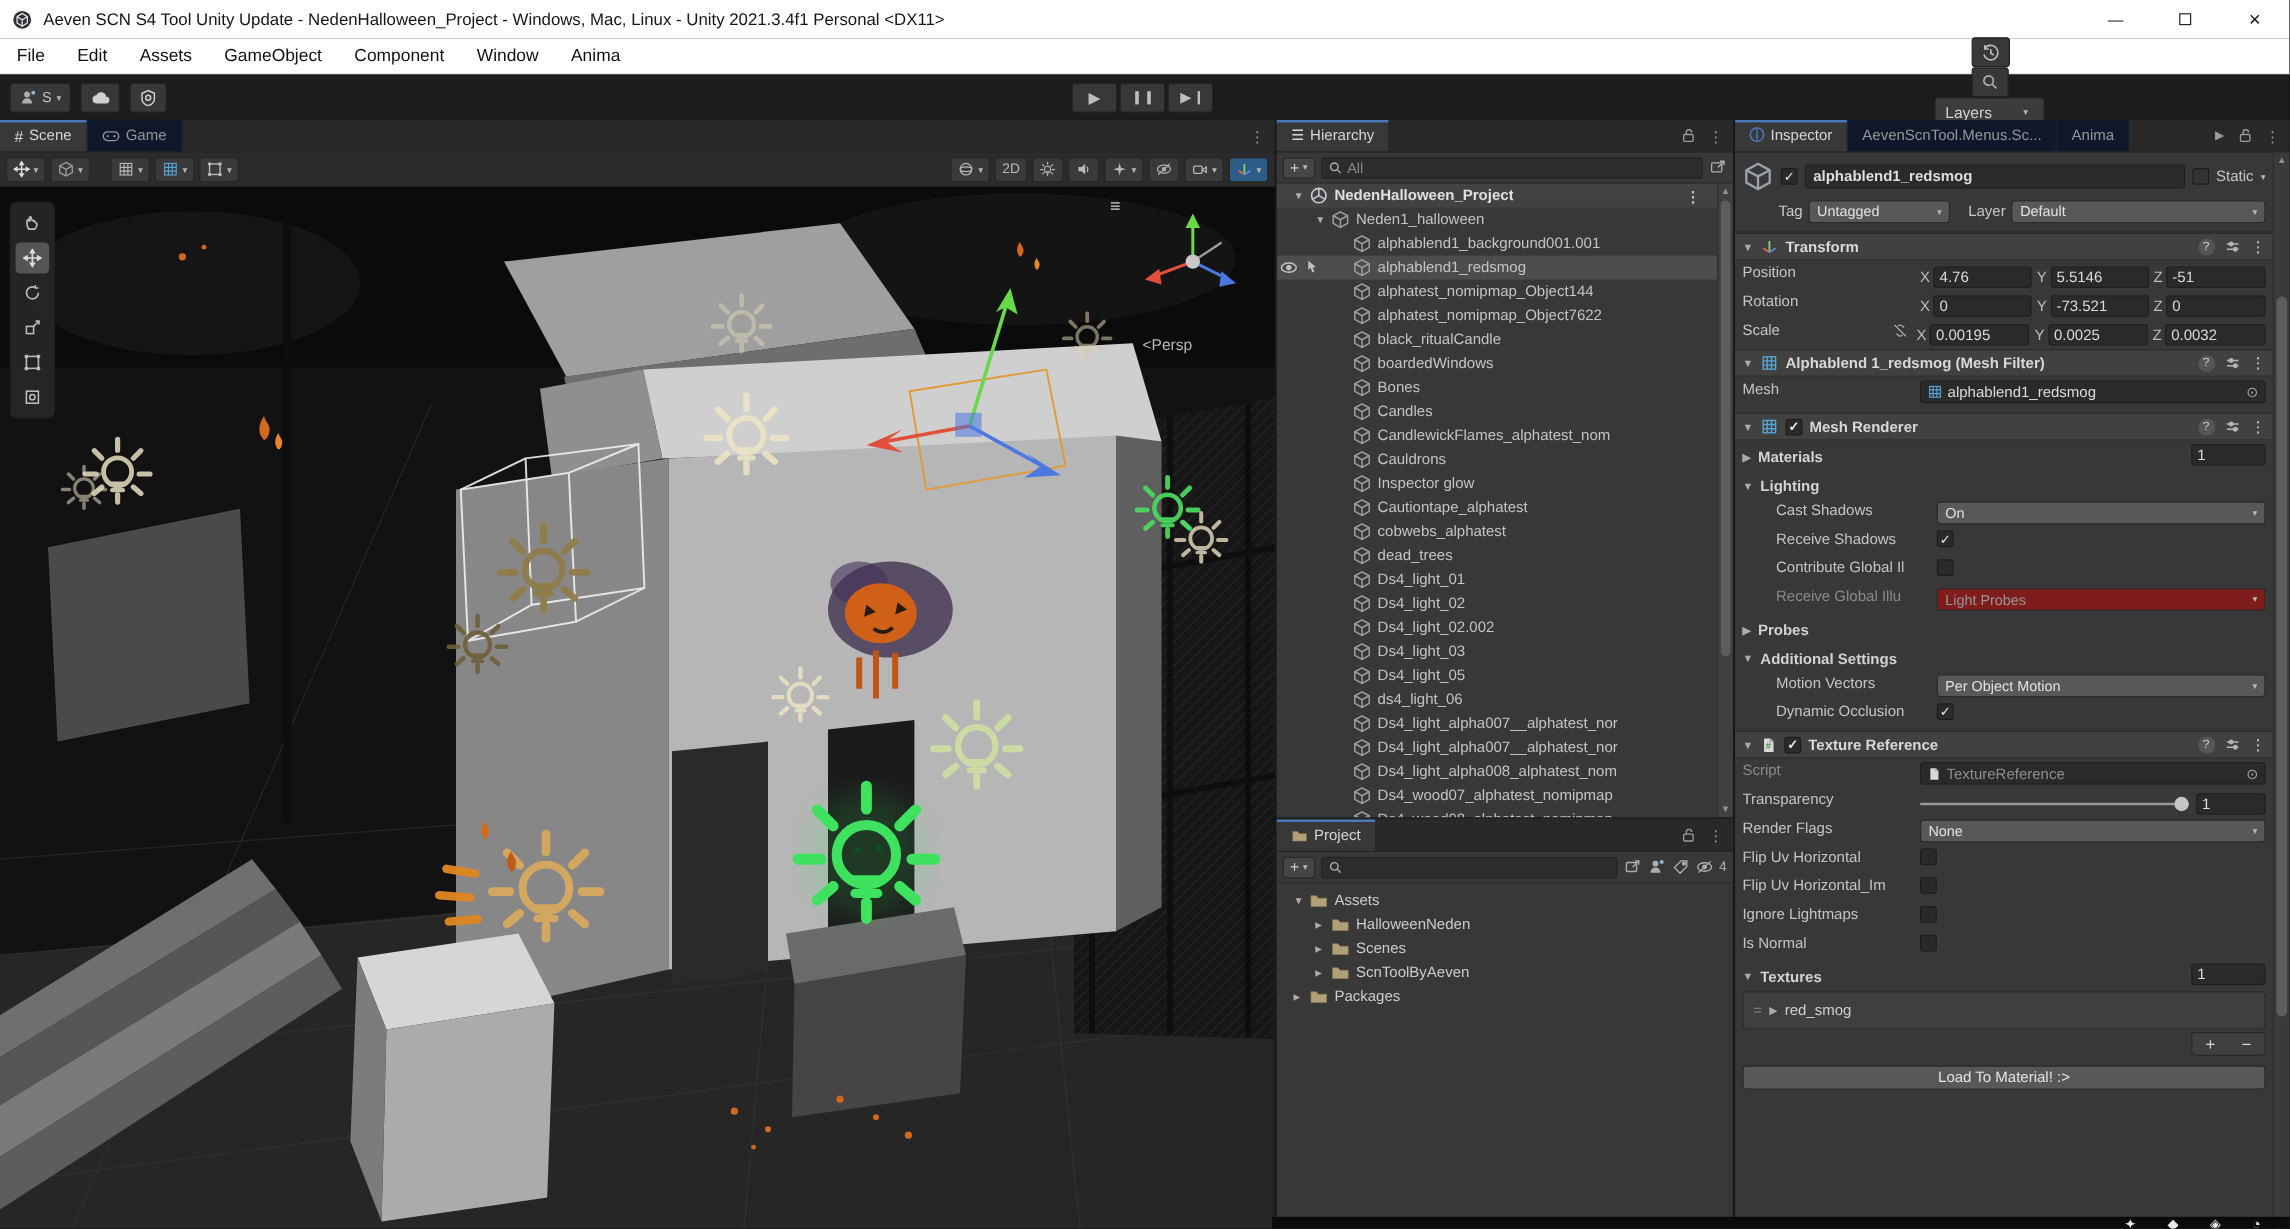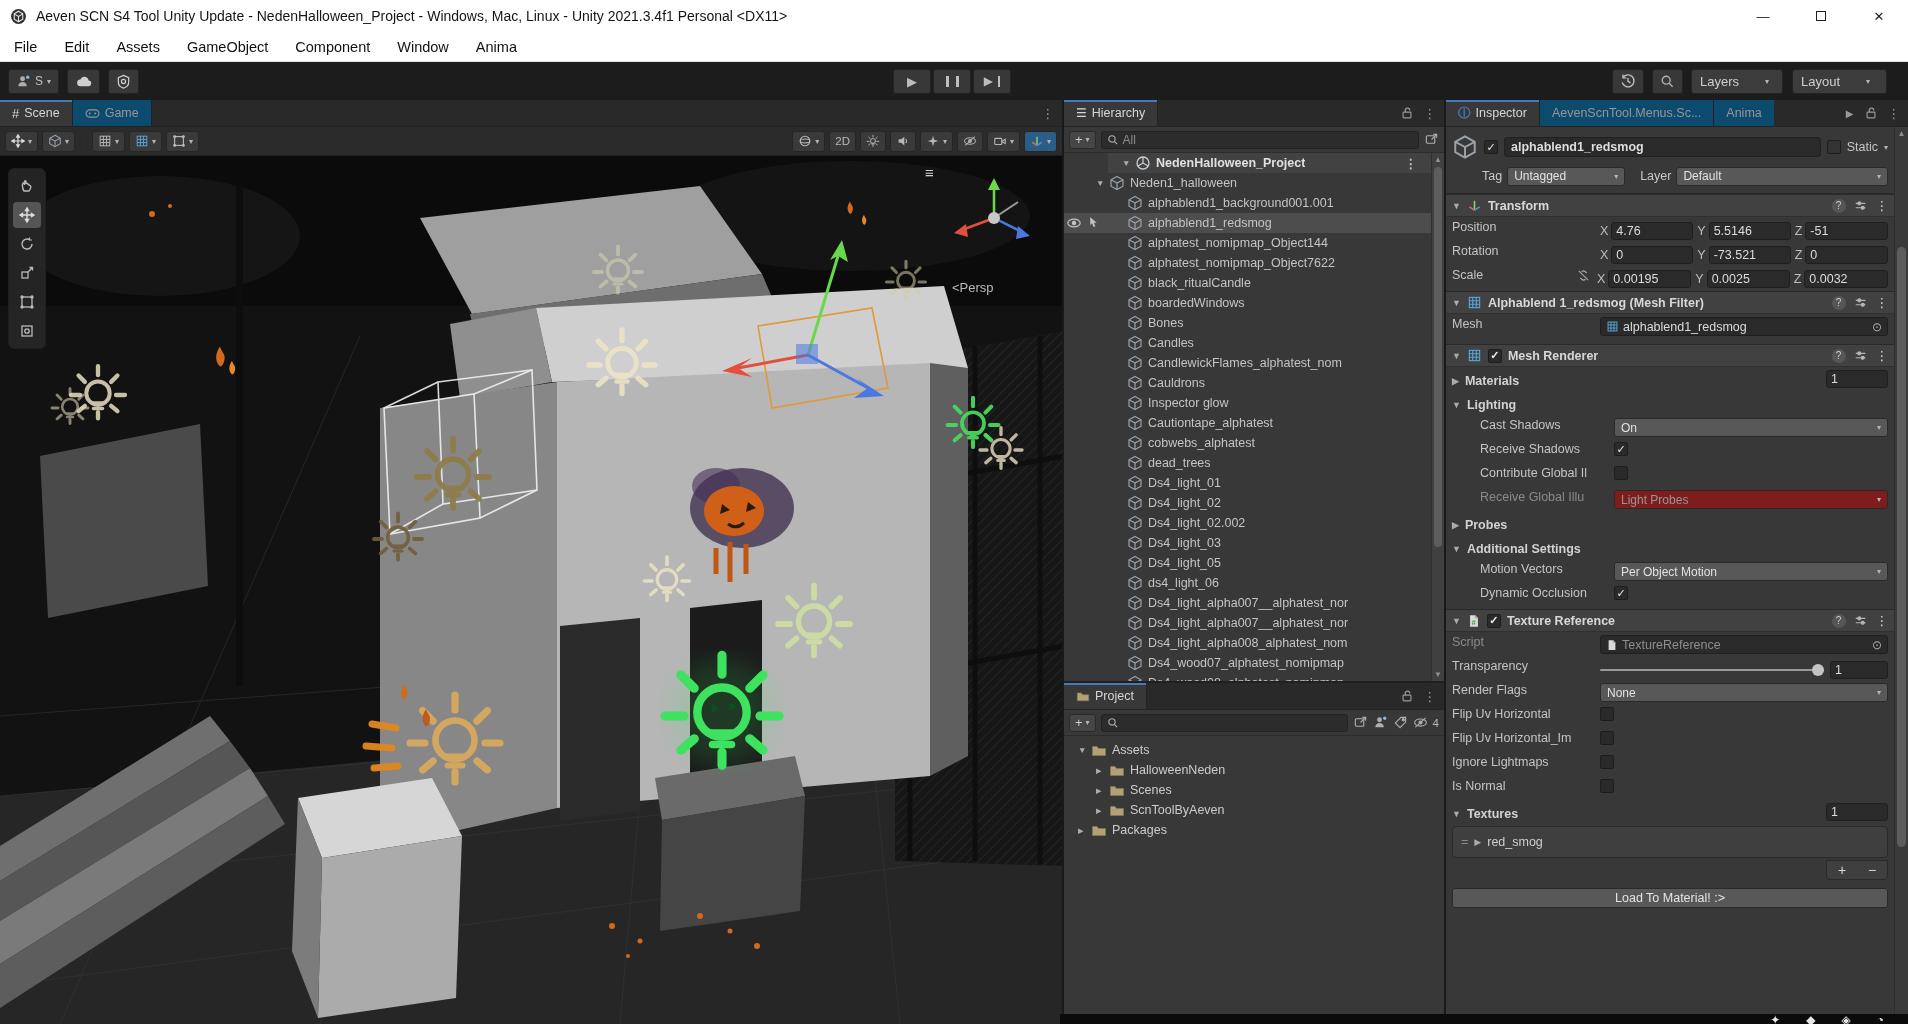--- a/index.html
+++ b/index.html
@@ -18,28 +18,28 @@
 
   
   .toolbar { height:38px; background:#1c1c1c; display:flex; align-items:center; padding:0 8px; flex:0 0 auto; position:relative; }
   .tbtn { background:#383838; border:1px solid #232323; border-radius:3px; height:25px; display:flex; align-items:center; justify-content:center; color:#c0c0c0; padding:0 7px; margin-right:8px; font-size:12px; gap:4px; }
   .tbtn svg { display:block; }
   .caret { font-size:8px; color:#b5b5b5; }
   .play-group { position:absolute; left:893px; display:flex; }
   .play-group .tbtn { width:38px; margin-right:2px; padding:0; }
   .pausebars i { display:inline-block; width:3px; height:11px; background:#bdbdbd; margin:0 1.5px; }
   .step-bar { display:inline-block; width:2.5px; height:11px; background:#bdbdbd; margin-left:1px; }
-  .tb-right { position:absolute; left:1612px; display:flex; align-items:center; }
+  .tb-right { position:absolute; left:1612px; display:flex; align-items:center;flex-direction:column; }
   .dd { background:#3c3c3c; border:1px solid #232323; border-radius:3px; height:25px; display:flex; align-items:center; color:#cfcfcf; padding:0 8px; margin-right:9px; font-size:13px; }
   .dd .lbl { margin-right:26px; }
 
   
   .main { flex:1; display:flex; min-height:0; }
   .panel-tabs { height:27px; background:#292929; display:flex; align-items:stretch; border-bottom:1px solid #232323; flex:0 0 auto; position:relative; }
-  .ptab { display:flex; align-items:center; gap:5px; padding:0 12px; color:#969696; font-size:12.5px; background:#0c4a6e; border-right:1px solid #232323; position:relative; }
+  .ptab { display:flex; align-items:center; gap:5px; padding:0 12px; color:#969696; font-size:12.5px; background:#0f172a; border-right:1px solid #232323; position:relative; }
   .ptab.active { background:#383838; color:#d6d6d6; }
   .ptab.active::before { content:""; position:absolute; top:0; left:0; right:0; height:2px; background:#4a79bb; }
   .ptab-tools { margin-left:auto; display:flex; align-items:center; gap:10px; padding-right:8px; color:#9a9a9a; }
 
   
   .scene-col { width:1064px; flex:0 0 auto; display:flex; flex-direction:column; border-right:2px solid #191919; background:#2d2d2d; }
   .scene-toolbar { height:29px; background:#2b2b2b; border-bottom:1px solid #202020; display:flex; align-items:center; padding:0 5px; gap:4px; flex:0 0 auto; }
   .stbtn { background:#3a3a3a; border:1px solid #262626; border-radius:3px; height:21px; min-width:26px; padding:0 5px; display:flex; align-items:center; justify-content:center; gap:3px; color:#b8b8b8; font-size:11.5px; }
   .stbtn.blue { background:#2c5d87; color:#dfe8f2; }
   .st-right { margin-left:auto; display:flex; gap:4px; align-items:center; }
@@ -59,21 +59,21 @@
   .searchbox { flex:1; height:18px; background:#2c2c2c; border:1px solid #232323; border-radius:3px; display:flex; align-items:center; padding:0 5px; gap:4px; color:#8a8a8a; font-size:12px; }
   .hlist { position:relative; flex:1; overflow:hidden; }
   .hscroll { position:absolute; top:0; right:0; bottom:0; width:13px; background:#404040; border-left:1px solid #303030; }
   .hscroll .thumb { position:absolute; left:2px; right:2px; border-radius:5px; background:#5d5d5d; }
   .hscroll .arr { position:absolute; left:0; right:0; text-align:center; font-size:8px; color:#909090; }
   .hrow { height:20px; display:flex; align-items:center; position:relative; color:#c4c4c4; font-size:12.5px; white-space:nowrap; overflow:hidden; padding-right:14px; }
   .hrow.depth-0 { padding-left:14px; }
   .hrow.depth-1 { padding-left:32px; }
   .hrow.depth-2 { padding-left:50px; }
   .hrow.selected { background:#4d4d4d; }
-  .hrow.t-scene { background:#424242; font-weight:bold; color:#e0e0e0;margin-left:44px; }
+  .hrow.t-scene { background:#424242; font-weight:bold; color:#e0e0e0; }
   .twisty { width:13px; font-size:8.5px; color:#aeaeae; flex:0 0 auto; }
   .hrow.open > .twisty::before { content:"▼"; }
   .hrow.closed > .twisty::before { content:"▸"; font-size:11px; }
   .row-icon { width:16px; height:16px; margin-right:5px; flex:0 0 auto; }
   .hrow .scene-ic { display:none; }
   .hrow.t-scene .scene-ic { display:block; }
   .row-kebab { display:none; margin-left:auto; color:#bdbdbd; }
   .hrow.t-scene .row-kebab { display:block; }
   .gutter { display:none; position:absolute; left:2px; top:2px; gap:3px; }
   .hrow.selected .gutter { display:flex; }

